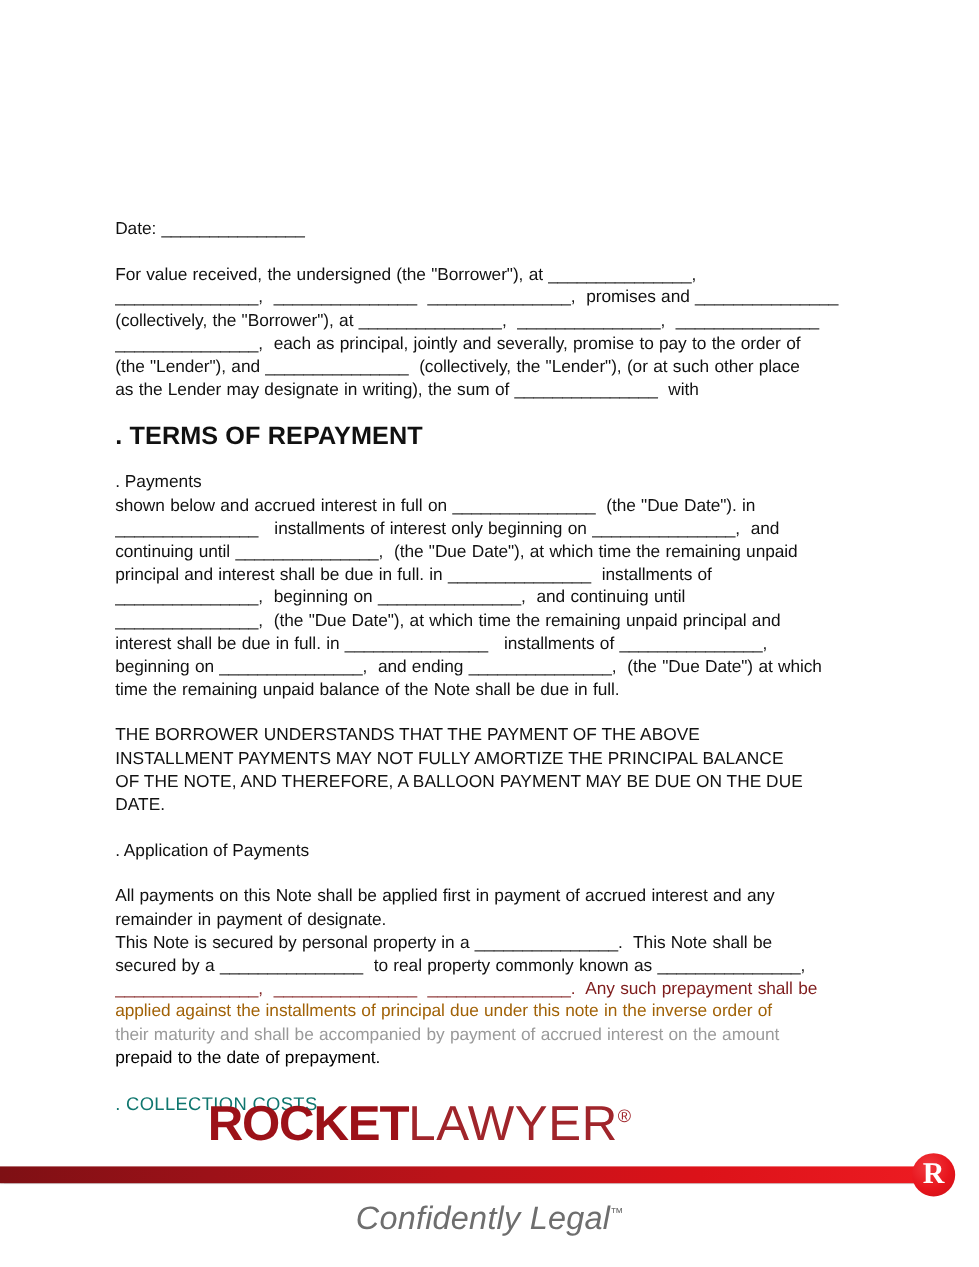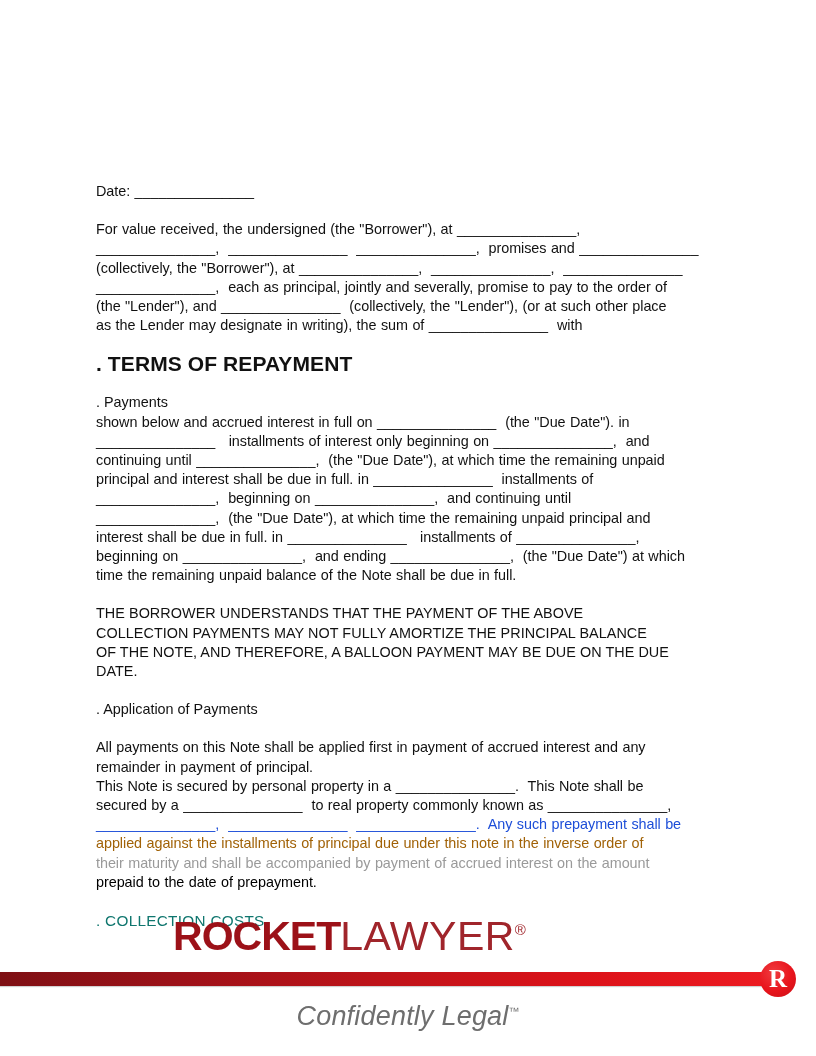--- a/index.html
+++ b/index.html
@@ -62,21 +62,21 @@
   .caps-para {
     font-size: 14.4px;
     line-height: 19.2px;
     margin: 0;
     white-space: pre-wrap;
     letter-spacing: 0.05px;
   }
 
   
   .fade-1 { color: #111111; }
-  .fade-2 { color: #1d4ed8; }
+  .fade-2 { color: #7f1d1d; }
   .fade-3 { color: #a16207; }
   .fade-4 { color: #9a9a9a; }
   .fade-5 { color: #000000; }
 
   .heading-faded {
     font-size: 15.3px;
     line-height: 20px;
     font-weight: normal;
     color: #0f766e;
     margin: 0;
@@ -204,32 +204,32 @@
 principal and interest shall be due in full. in _______________  installments of
 _______________,  beginning on _______________,  and continuing until
 _______________,  (the "Due Date"), at which time the remaining unpaid principal and
 interest shall be due in full. in _______________   installments of _______________,
 beginning on _______________,  and ending _______________,  (the "Due Date") at which
 time the remaining unpaid balance of the Note shall be due in full.</p>
 
     <div class="spacer-sm"></div>
 
     <p class="caps-para fade-1">THE BORROWER UNDERSTANDS THAT THE PAYMENT OF THE ABOVE
-COLLECTION PAYMENTS MAY NOT FULLY AMORTIZE THE PRINCIPAL BALANCE
+INSTALLMENT PAYMENTS MAY NOT FULLY AMORTIZE THE PRINCIPAL BALANCE
 OF THE NOTE, AND THEREFORE, A BALLOON PAYMENT MAY BE DUE ON THE DUE
 DATE.</p>
 
     <div class="spacer-sm"></div>
 
     <p class="subheading fade-1">. Application of Payments</p>
 
     <div class="spacer-sm"></div>
 
     <p class="para fade-1">All payments on this Note shall be applied first in payment of accrued interest and any
-remainder in payment of principal.</p>
+remainder in payment of designate.</p>
 
     <p class="para fade-1">This Note is secured by personal property in a _______________.  This Note shall be
 secured by a _______________  to real property commonly known as _______________,</p>
 
     <p class="para fade-2">_______________,  _______________  _______________.  Any such prepayment shall be</p>
 
     <p class="para fade-3">applied against the installments of principal due under this note in the inverse order of</p>
 
     <p class="para fade-4">their maturity and shall be accompanied by payment of accrued interest on the amount</p>
 

